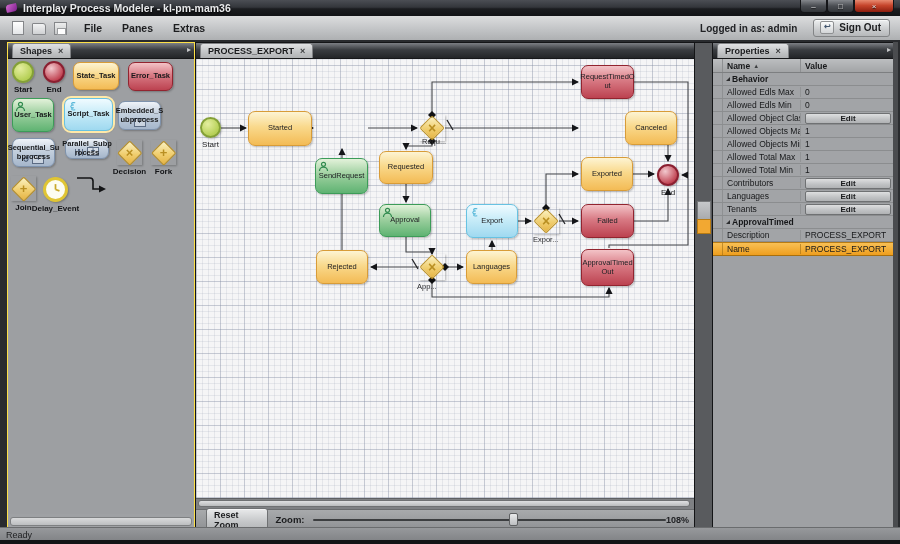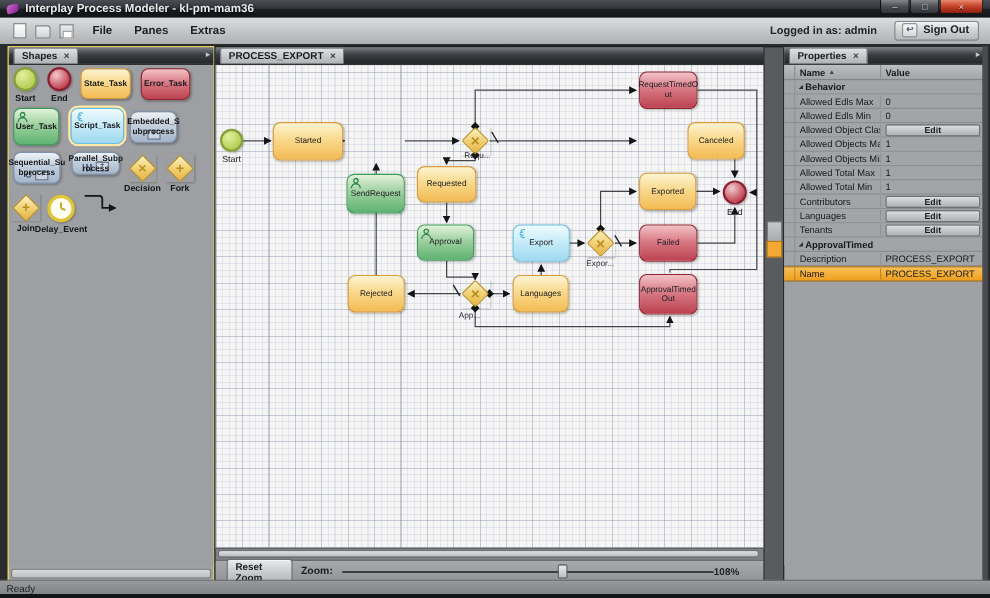--- a/index.html
+++ b/index.html
@@ -100,21 +100,21 @@
   .zoombar{position:relative;width:498px;height:19px;background:linear-gradient(#a8aaac,#909295);
     border-top:1px solid #6a6c6e;display:flex;align-items:center;}
   .reset-btn{margin-left:10px;font-size:9px;font-weight:bold;color:#1b1c1e;
     background:linear-gradient(#e9eaeb,#c3c5c7 60%,#b2b4b6);border:1px solid #6f7173;border-radius:3px;
     padding:1px 7px;box-shadow:0 1px 0 rgba(255,255,255,.5) inset;}
   .zoom-label{font-size:9.5px;font-weight:bold;color:#1b1c1e;margin-left:8px;}
   .slider{position:relative;margin-left:8px;width:400px;height:13px;}
   .slider .track{position:absolute;left:0;right:0;top:6px;height:2px;background:#3c3e40;border-radius:2px;}
   .slider .handle{position:absolute;top:0;width:9px;height:13px;background:linear-gradient(#e9eaeb,#bdbfc1);
     border:1px solid #5e6062;border-radius:2px;box-sizing:border-box;}
-  .zoom-val{font-size:9px;font-weight:bold;color:#212225;margin-left:auto;margin-right:22px;}
+  .zoom-val{font-size:9px;font-weight:bold;color:#212225;margin-left:auto;margin-right:5px;}
   
   .splitter{left:695px;top:2px;width:17px;height:485px;background:#595b5e;border-top:1px solid #141517;border-bottom:1px solid #141517;}
   .split-thumb{position:absolute;left:2px;top:158px;width:12px;height:18px;background:linear-gradient(#c6c8ca,#a7a9ab);border:1px solid #76787a;}
   .split-mark{position:absolute;left:2px;top:176px;width:12px;height:13px;background:#f2a832;border:1px solid #b87b12;}
   
   .right-panel{left:712px;top:2px;width:181px;height:485px;border:1px solid #141517;}
   .props-body{position:relative;background:#9fa1a4;height:455px;font-size:8.5px;color:#17181a;}
   .phead{display:flex;height:13px;background:linear-gradient(#bcbec0,#a2a4a6);border-bottom:1px solid #7d7f81;
     font-weight:bold;align-items:center;}
   .phead .gut{width:10px;height:100%;border-right:1px solid #8e9092;box-sizing:border-box;}

